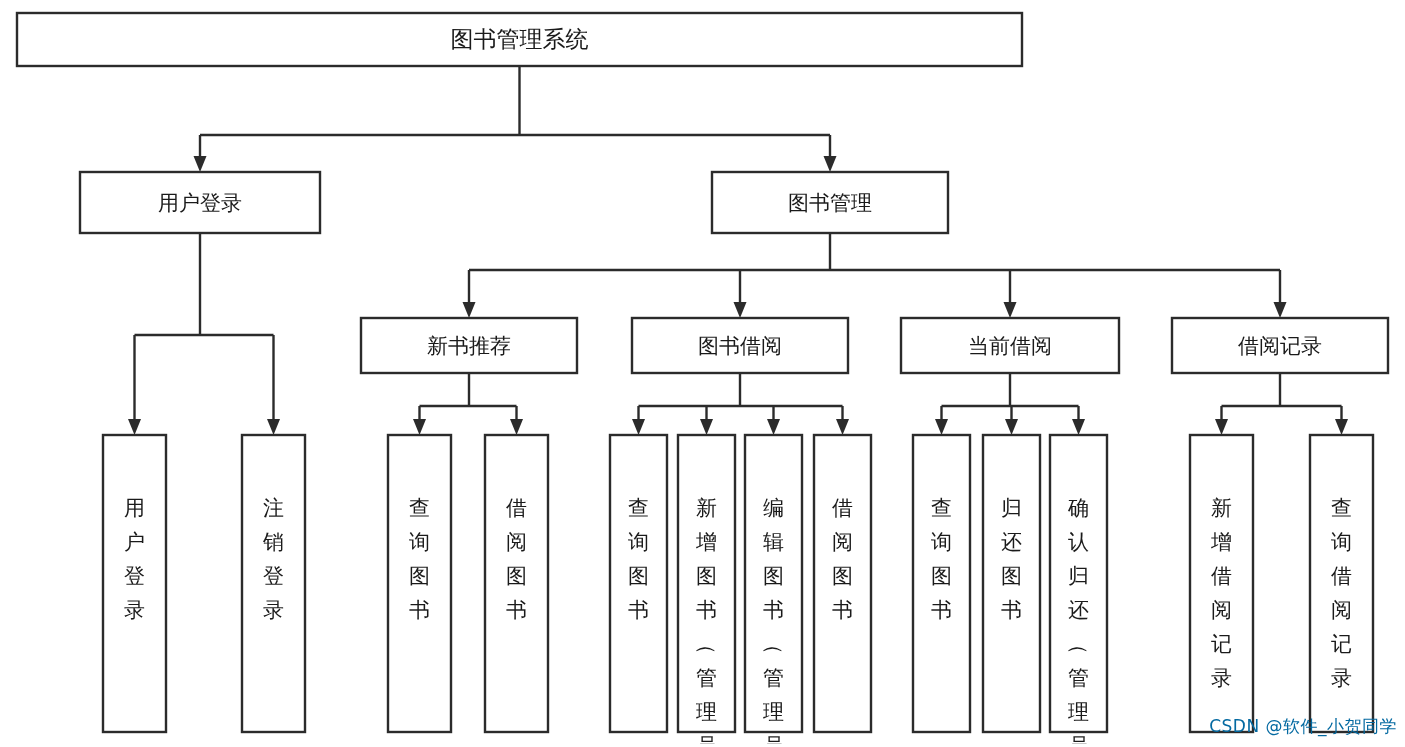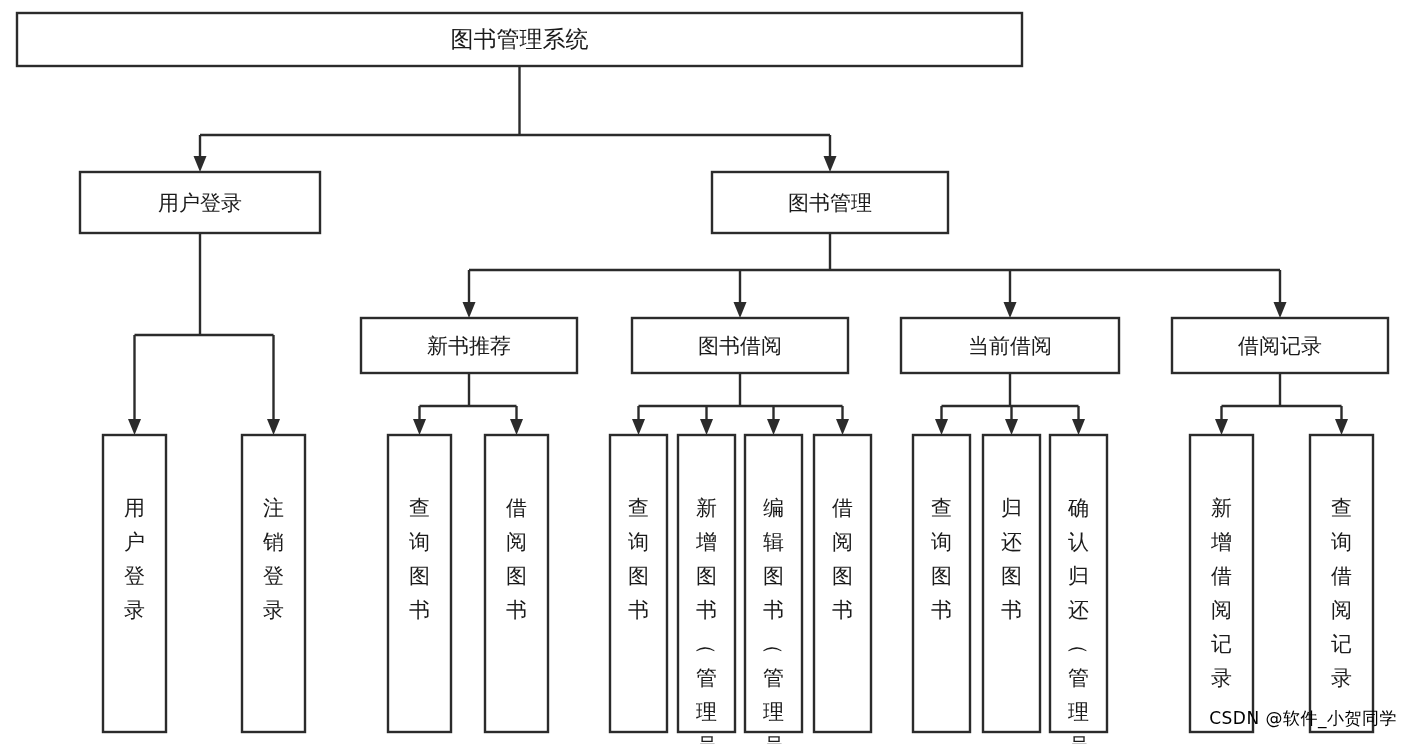--- a/index.html
+++ b/index.html
@@ -53,24 +53,24 @@
     font-family: "DejaVu Sans", "Liberation Sans", sans-serif;
     font-size: 21px;
     text-anchor: middle;
   }
   .title-label {
     font-size: 23px;
   }
   .watermark {
     position: absolute;
     right: 8px;
-    bottom: 14px;
+    bottom: 6px;
     font-family: "DejaVu Sans", "Liberation Sans", sans-serif;
     font-size: 17px;
-    color: #000000;
+    color: #0369a1;
     letter-spacing: 0.5px;
     white-space: nowrap;
     user-select: none;
   }
 </style>
 </head>
 <body>
 
 <div id="diagram-root">
   <svg id="flowchart" viewBox="0 0 1405 747">

